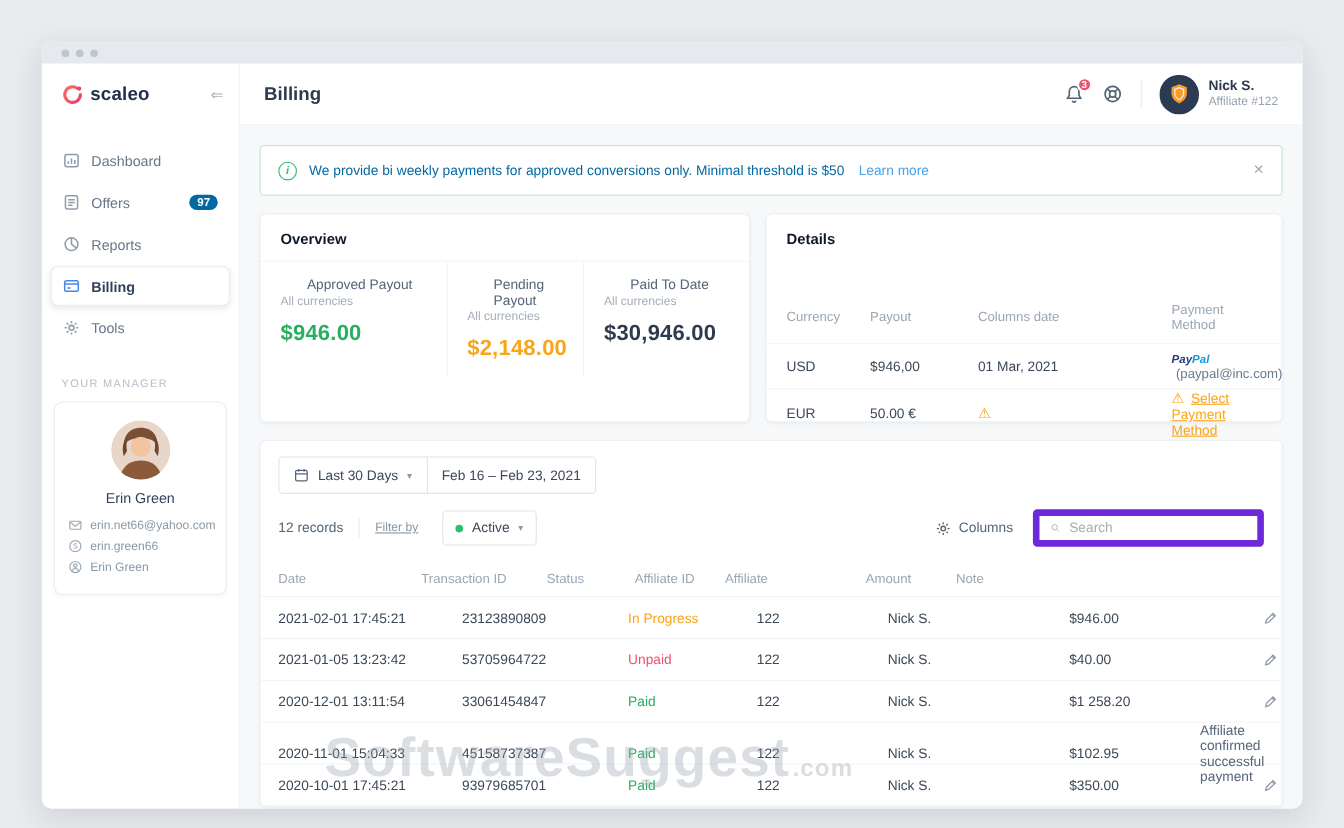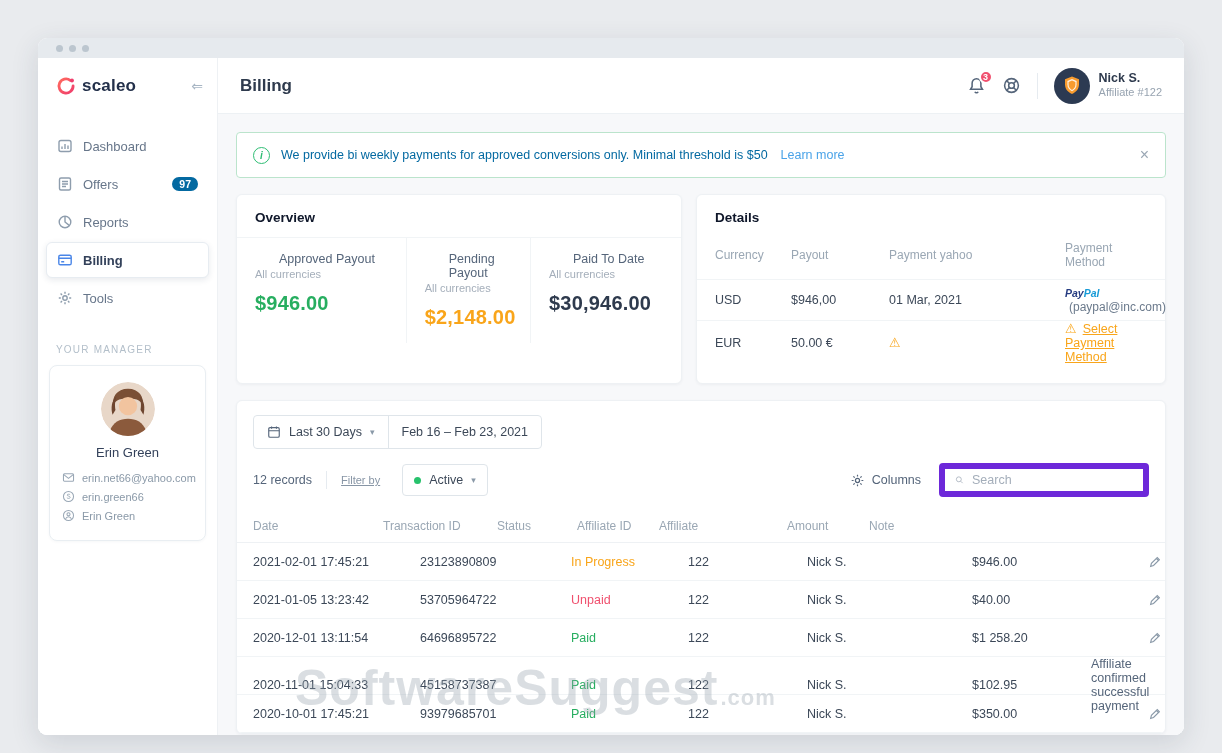--- a/index.html
+++ b/index.html
@@ -104,21 +104,21 @@
   .stats { display:flex; }
   .stat { padding:14px 18px; }
   .stat + .stat { border-left:1px solid #f1f4f6; }
   .stat:nth-child(1){ width:38%; } .stat:nth-child(2){ width:28%; } .stat:nth-child(3){ width:34%; }
   .stat-label { font-size:12.5px; color:#55657a;margin-left:24px; }
   .stat-sub { font-size:11px; color:#a4aeba; margin-top:2px; }
   .stat-value { font-size:20px; font-weight:700; margin-top:12px; letter-spacing:.2px; }
 
   .details-card { flex:1; min-width:0; }
   .drow { display:grid; grid-template-columns:58px 80px 158px 1fr; column-gap:18px; padding:0 18px; align-items:center; }
-  .drow.dhead { color:#9aa7b4; font-size:12px; padding-top:4px; padding-bottom:10px; border-bottom:1px solid #f1f4f6; }
+  .drow.dhead { color:#9aa7b4; font-size:12px; padding-top:4px; padding-bottom:10px; border-bottom:1px solid #f1f4f6;margin-top:33px; }
   .drow.dbody { font-size:12.5px; color:#3c4858; height:40px; }
   .drow.dbody + .drow.dbody { border-top:1px solid #f1f4f6; }
   .pp-a { font-size:10.5px; font-weight:900; font-style:italic; color:#253b80; }
   .pp-b { font-size:10.5px; font-weight:900; font-style:italic; color:#179bd7; }
   .pp-mail { font-size:12px; color:#6b7a8c; margin-left:4px; }
   .warn { color:#f9a51a; font-size:13px; }
   .warn-link { color:#f9a51a; font-size:12.5px; text-decoration:underline; cursor:pointer; margin-left:6px; }
 
   
   .table-card { margin-top:16px; position:relative; overflow:hidden; }
@@ -336,21 +336,21 @@
                 <div class="stat-value st-dark">$30,946.00</div>
               </div>
             </div>
           </section>
 
           <section class="card details-card">
             <div class="card-title">Details</div>
             <div class="drow dhead">
               <span>Currency</span>
               <span>Payout</span>
-              <span>Payment yahoo</span>
+              <span>Columns date</span>
               <span>Payment Method</span>
             </div>
             <div class="drow dbody">
               <span>USD</span>
               <span>$946,00</span>
               <span>01 Mar, 2021</span>
               <span>
                 <span class="pp-a">Pay</span><span class="pp-b">Pal</span>
                 <span class="pp-mail">(paypal@inc.com)</span>
               </span>
@@ -448,21 +448,21 @@
             <span class="edit-btn">
               <svg width="14" height="14" viewBox="0 0 16 16" fill="none" stroke="#8a99a8" stroke-width="1.3">
                 <path d="M3 13l.9-3.4L10.6 3l2.4 2.4-6.7 6.6L3 13z"></path>
                   <path d="M9.6 4l2.4 2.4"></path>
               </svg>
             </span>
           </div>
 
           <div class="tgrid trow">
             <span>2020-12-01 13:11:54</span>
-            <span>64696895722</span>
+            <span>33061454847</span>
             <span class="st-green">Paid</span>
             <span>122</span>
             <span>Nick S.</span>
             <span>$1 258.20</span>
             <span class="note-cell"></span>
             <span class="edit-btn">
               <svg width="14" height="14" viewBox="0 0 16 16" fill="none" stroke="#8a99a8" stroke-width="1.3">
                 <path d="M3 13l.9-3.4L10.6 3l2.4 2.4-6.7 6.6L3 13z"></path>
                   <path d="M9.6 4l2.4 2.4"></path>
               </svg>

